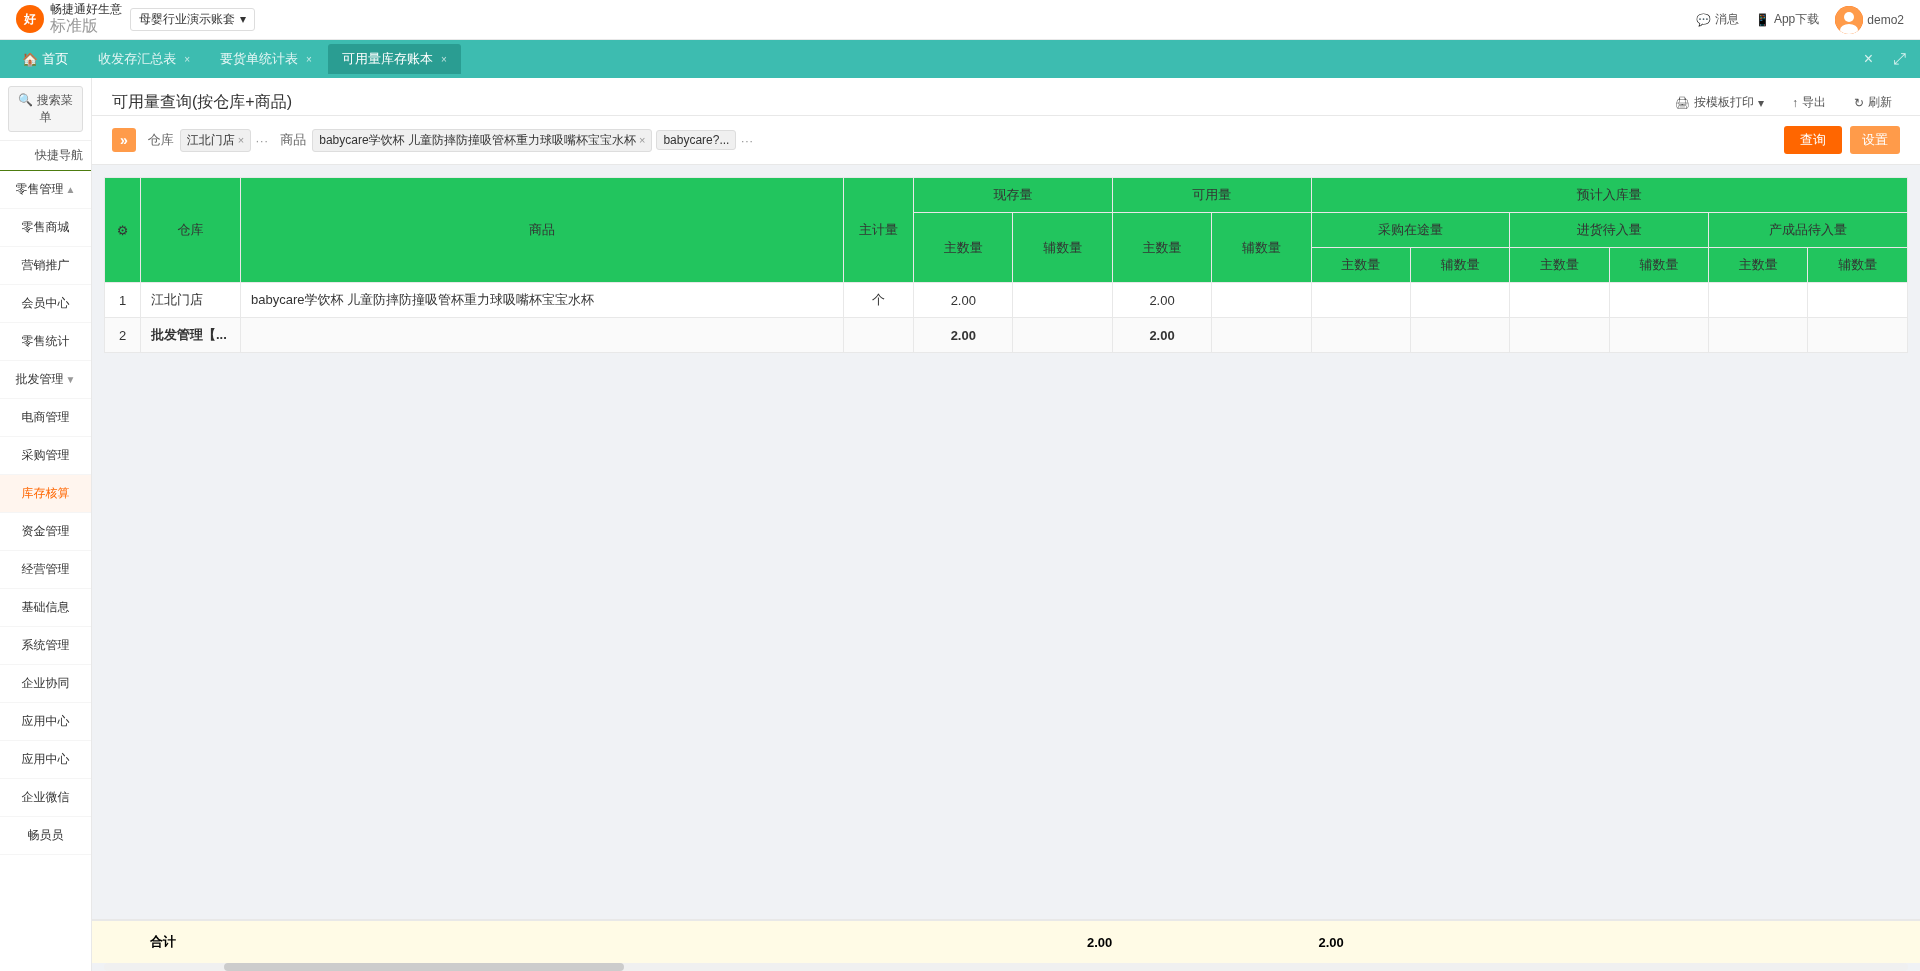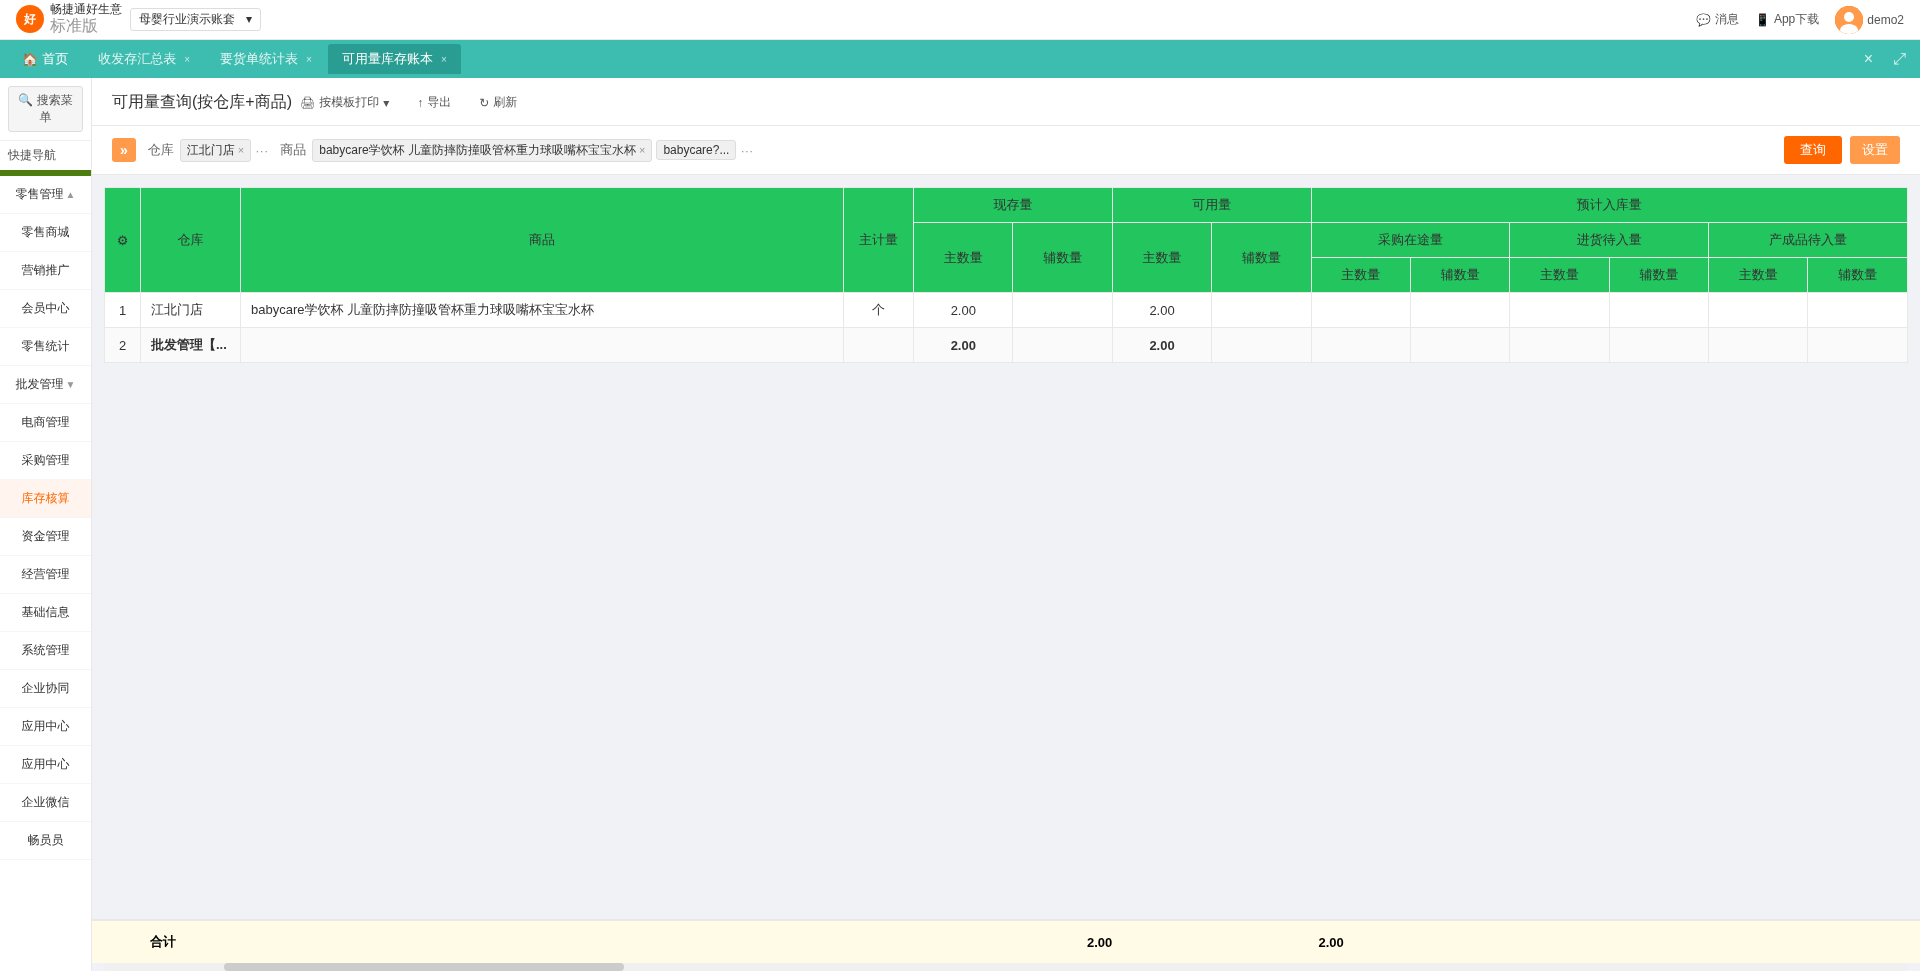--- a/index.html
+++ b/index.html
@@ -47,21 +47,21 @@
       color: #333;
       line-height: 1.2;
     }
     .logo-sub {
       font-size: 16px;
       color: #999;
     }
     .industry-selector {
       display: flex;
       align-items: center;
-      gap: 11px;
+      gap: 5px;
       padding: 2px 8px;
       border: 1px solid #ddd;
       border-radius: 3px;
       cursor: pointer;
       font-size: 12px;
       color: #333;
       background: #fff;
     }
     .top-header-right {
       display: flex;
@@ -164,22 +164,23 @@
       background: #f5f5f5;
       border: 1px solid #ddd;
       border-radius: 3px;
       cursor: pointer;
       text-align: center;
     }
     .sidebar-quick-nav {
       padding: 6px 8px;
       font-size: 12px;
       color: #555;
-      border-bottom: 6px solid #4d7c0f;
-      cursor: pointer;
+      border-bottom: 1px solid #4d7c0f;
+      cursor: pointer;
+      text-align: right;
     }
     .sidebar-item {
       padding: 10px 8px;
       font-size: 12px;
       color: #333;
       cursor: pointer;
       text-align: center;
       border-bottom: 1px solid #f5f5f5;
       display: flex;
       flex-direction: column;
@@ -212,21 +213,21 @@
     
     .page-header {
       background: #fff;
       padding: 12px 20px 0;
       border-bottom: 1px solid #e8e8e8;
       flex-shrink: 0;
     }
     .page-title-row {
       display: flex;
       align-items: center;
-      margin-bottom: 10px;
+      justify-content: space-between;
     }
     .page-title {
       font-size: 16px;
       font-weight: 500;
       color: #333;
     }
     .page-actions {
       display: flex;
       align-items: center;
       gap: 12px;

